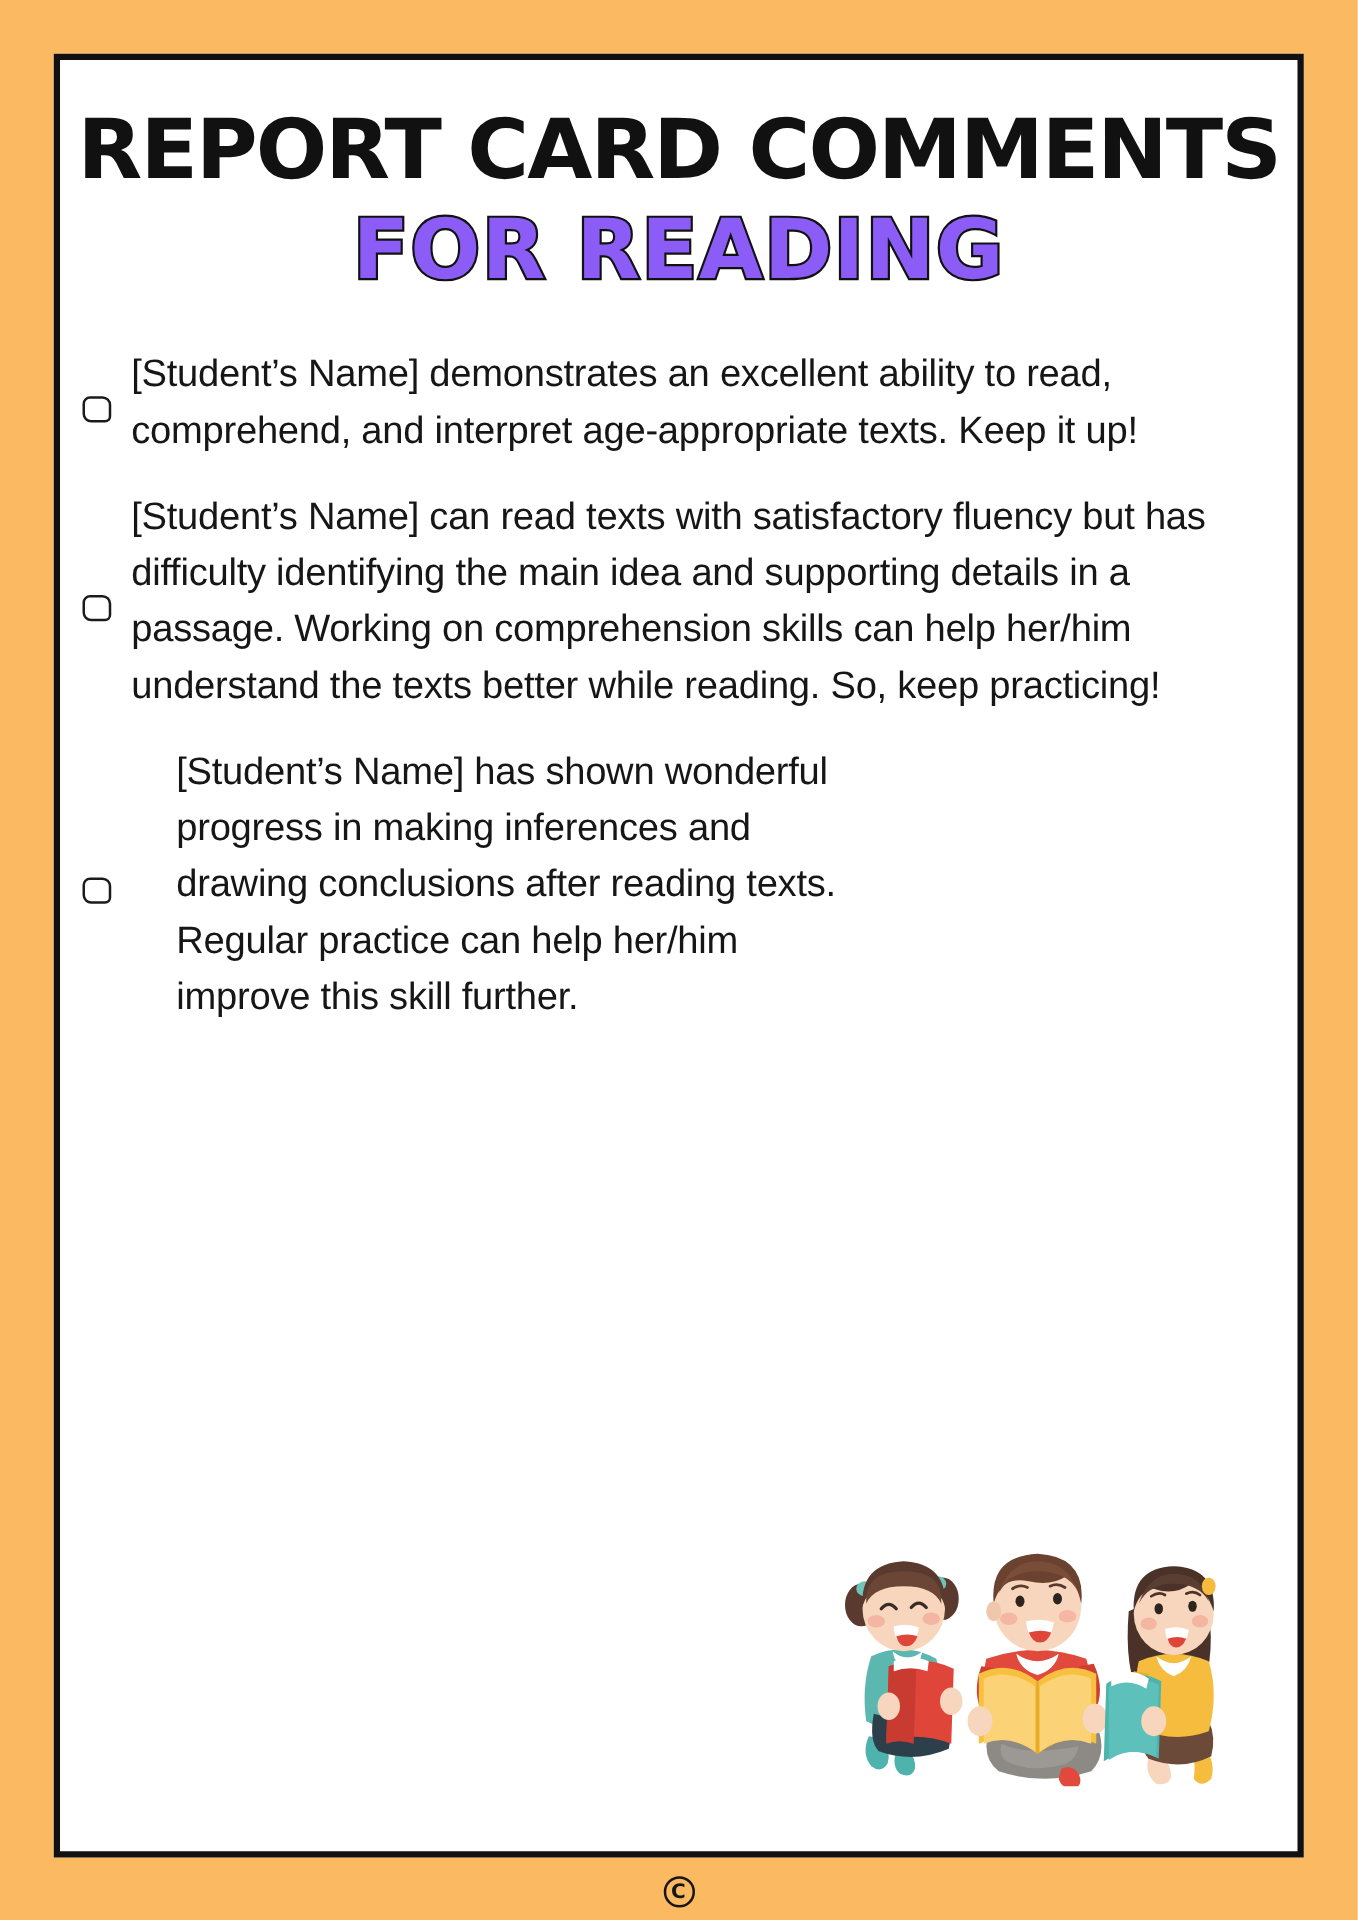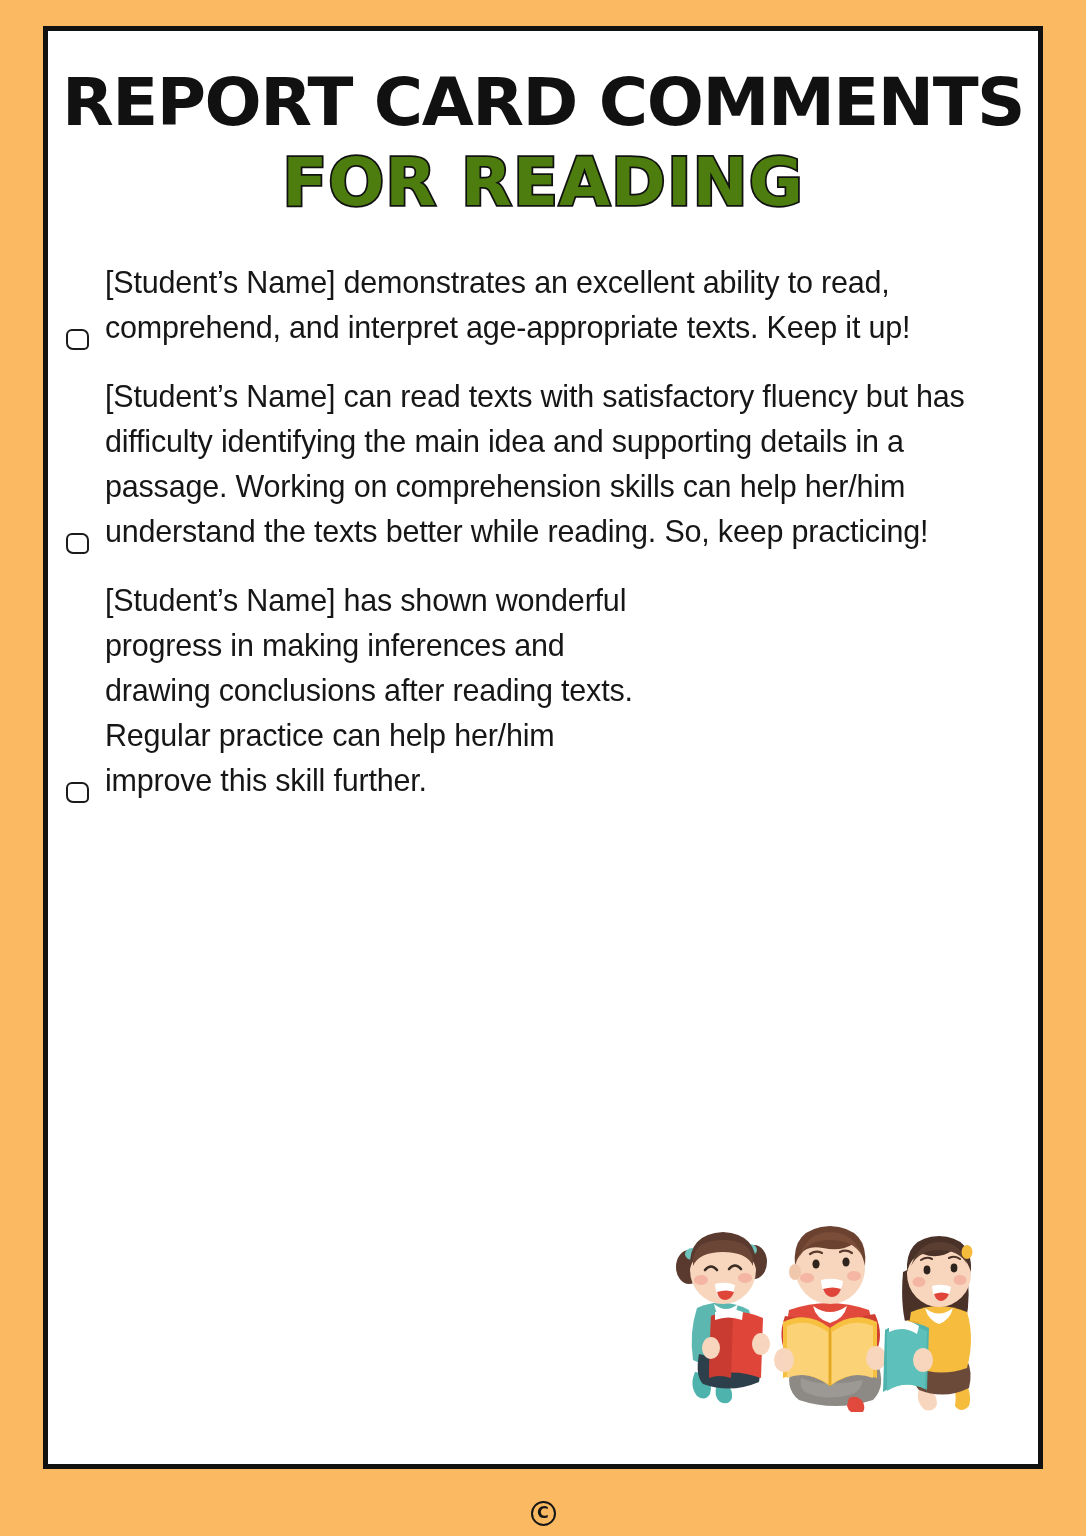--- a/index.html
+++ b/index.html
@@ -20,21 +20,21 @@
   .page-frame {
     position: absolute;
     inset: 0;
     background: #fbb962;
   }
 
   
   .panel {
     position: absolute;
     left: 43px;
-    top: 26px;
+    top: 43px;
     width: 1000px;
     height: 1443px;
     background: #ffffff;
     border: 5px solid #111111;
   }
 
   
   .title-block {
     padding-top: 38px;
     text-align: center;
@@ -51,35 +51,35 @@
     transform: scaleX(1.02);
   }
 
   .title-sub {
     font-family: "DejaVu Sans", sans-serif;
     font-weight: 700;
     font-size: 66px;
     line-height: 1.05;
     letter-spacing: 1px;
     margin-top: 12px;
-    color: #4d7c0f;
+    color: #8b5cf6;
     -webkit-text-stroke: 3.5px #111111;
     paint-order: stroke fill;
     white-space: nowrap;
   }
 
   
   .comment-list {
     margin-top: 42px;
     padding: 0 22px 0 18px;
   }
 
   .comment-item {
     display: flex;
-    align-items: flex-end;
+    align-items: center;
     margin-bottom: 24px;
   }
 
   .checkbox {
     flex: 0 0 auto;
     width: 23px;
     height: 21px;
     margin-top: 11px;
     margin-right: 16px;
     border: 2.5px solid #1b1b1b;
@@ -92,20 +92,21 @@
     font-size: 30.5px;
     line-height: 45px;
     color: #161616;
     letter-spacing: -0.2px;
     max-width: 892px;
   }
 
   
   .comment-item.narrow .comment-text {
     max-width: 560px;
+    margin-left: 36px;
   }
 
   
   .illustration {
     position: absolute;
     right: 22px;
     bottom: 52px;
     width: 345px;
     height: 200px;
   }

